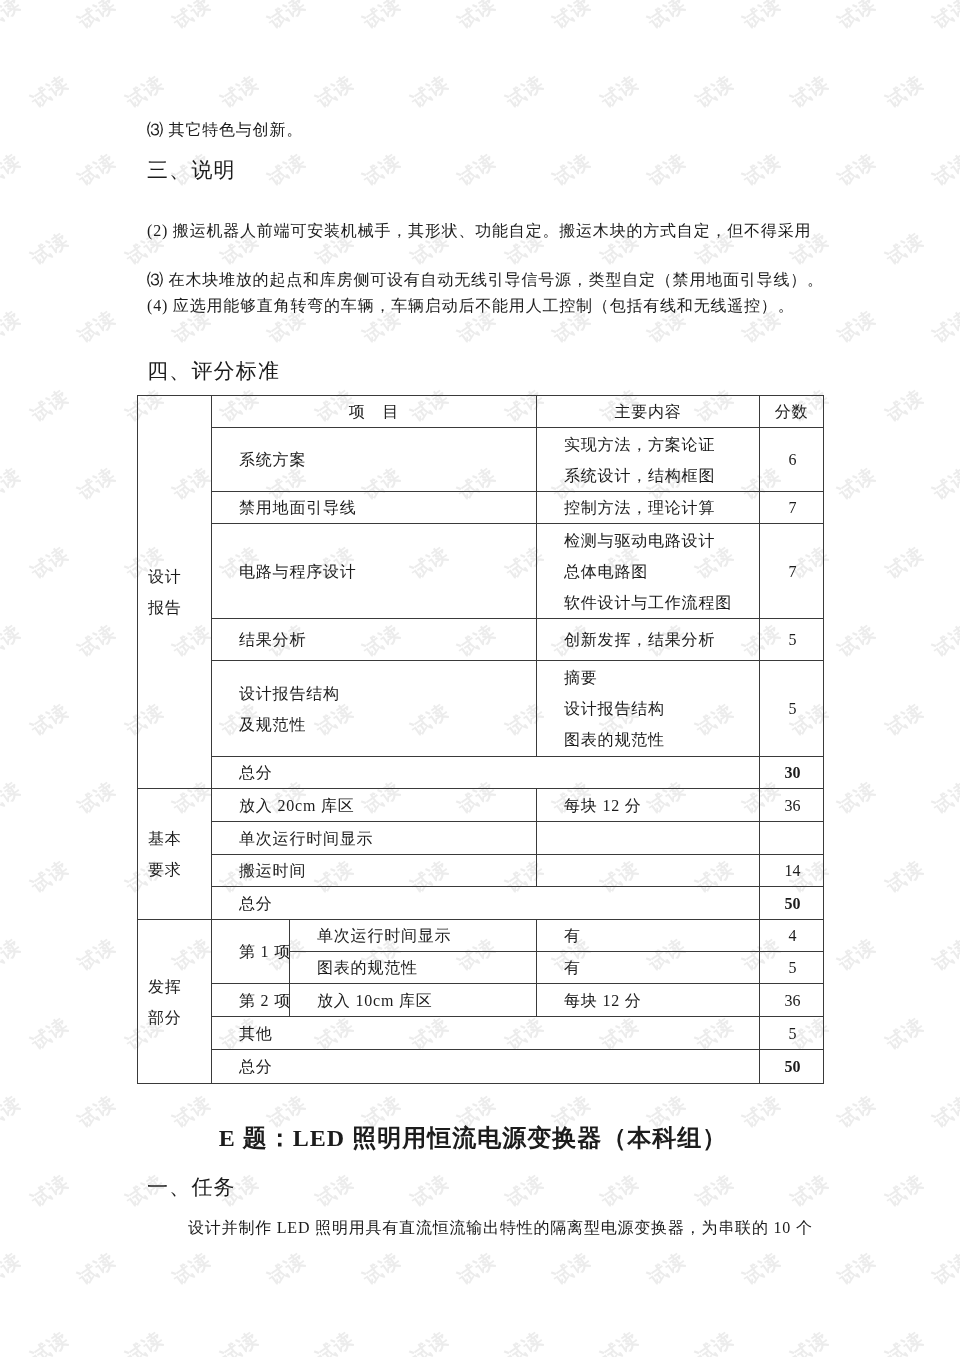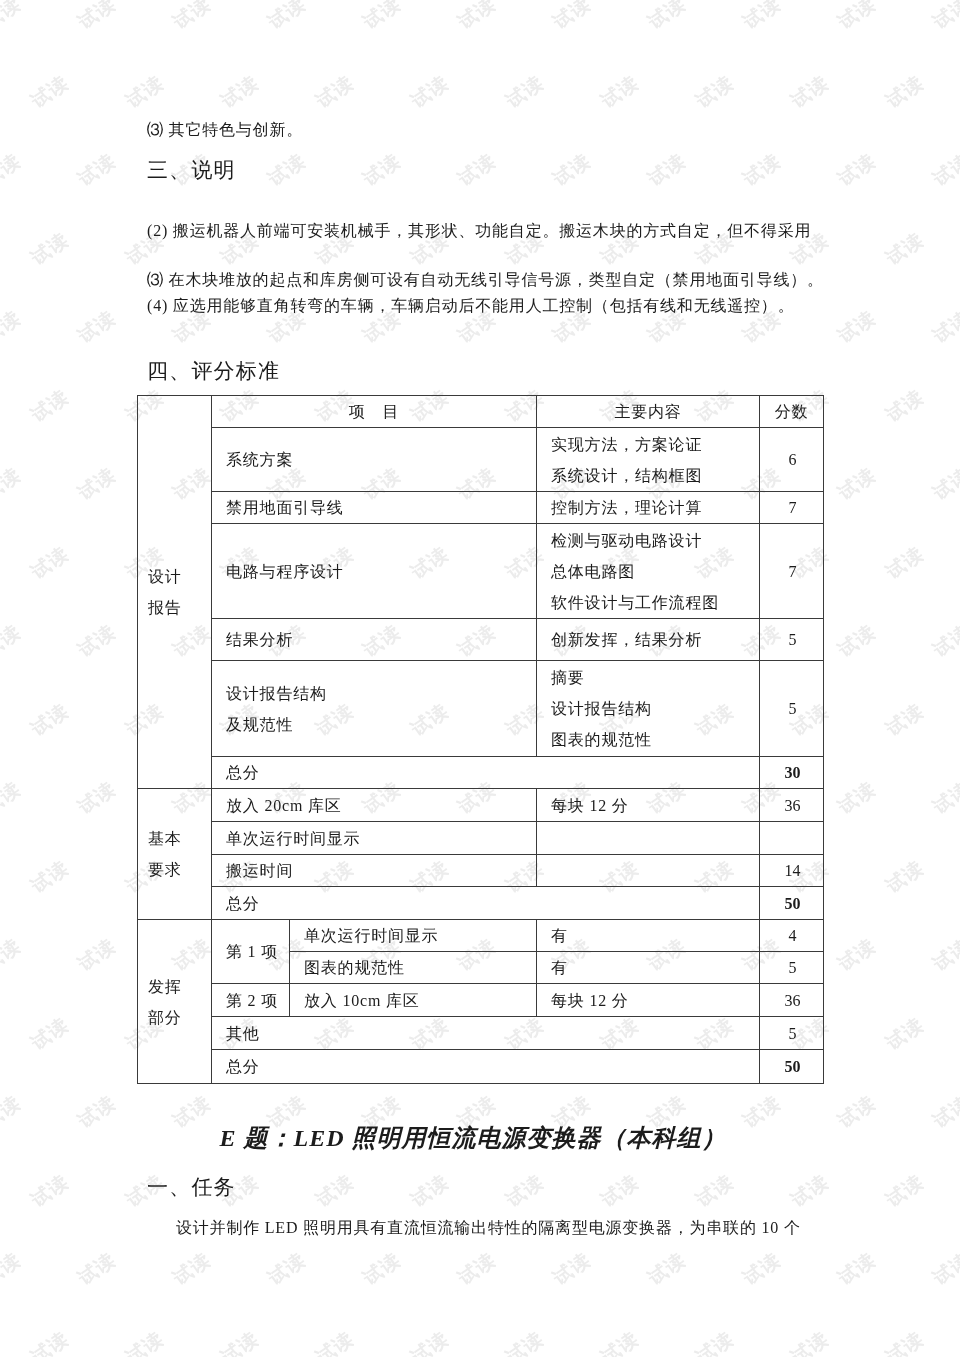--- a/index.html
+++ b/index.html
@@ -43,21 +43,21 @@
       width: 686px;
       border-collapse: collapse;
       table-layout: fixed;
       font-size: 16px;
       letter-spacing: 0.8px;
       z-index: 1;
       background: transparent;
     }
     table.score td {
       border: 1px solid #3a3a3a;
-      padding: 0 0 0 14px;
+      padding: 0 0 0 27px;
       vertical-align: middle;
       line-height: 31px;
       white-space: nowrap;
       overflow: hidden;
     }
     table.score td.c { text-align: center; padding: 0; }
     table.score td.num { text-align: center; padding: 0 0 0 2px; letter-spacing: 0; }
     table.score td.bold { font-weight: bold; }
     table.score td.cat { vertical-align: middle; padding-left: 10px; }
   </style>
@@ -397,17 +397,17 @@
         <td colspan="3">其他</td>
         <td class="num">5</td>
       </tr>
       <tr style="height:34px">
         <td colspan="3">总分</td>
         <td class="num bold">50</td>
       </tr>
     </tbody>
   </table>
 
-  <div class="line title" style="top:1120px;font-style:italic;">E 题：LED 照明用恒流电源变换器（本科组）</div>
+  <div class="line title" style="top:1120px;">E 题：LED 照明用恒流电源变换器（本科组）</div>
   <div class="line h2" style="left:147px; top:1172px;">一、任务</div>
-  <div class="line" style="left:176px; top:1216px;">设计并制作 LED 照明用具有直流恒流输出特性的隔离型电源变换器，为串联的 10 个</div>
+  <div class="line" style="left:188px; top:1216px;">设计并制作 LED 照明用具有直流恒流输出特性的隔离型电源变换器，为串联的 10 个</div>
 
 </div>
 
 </body></html>

